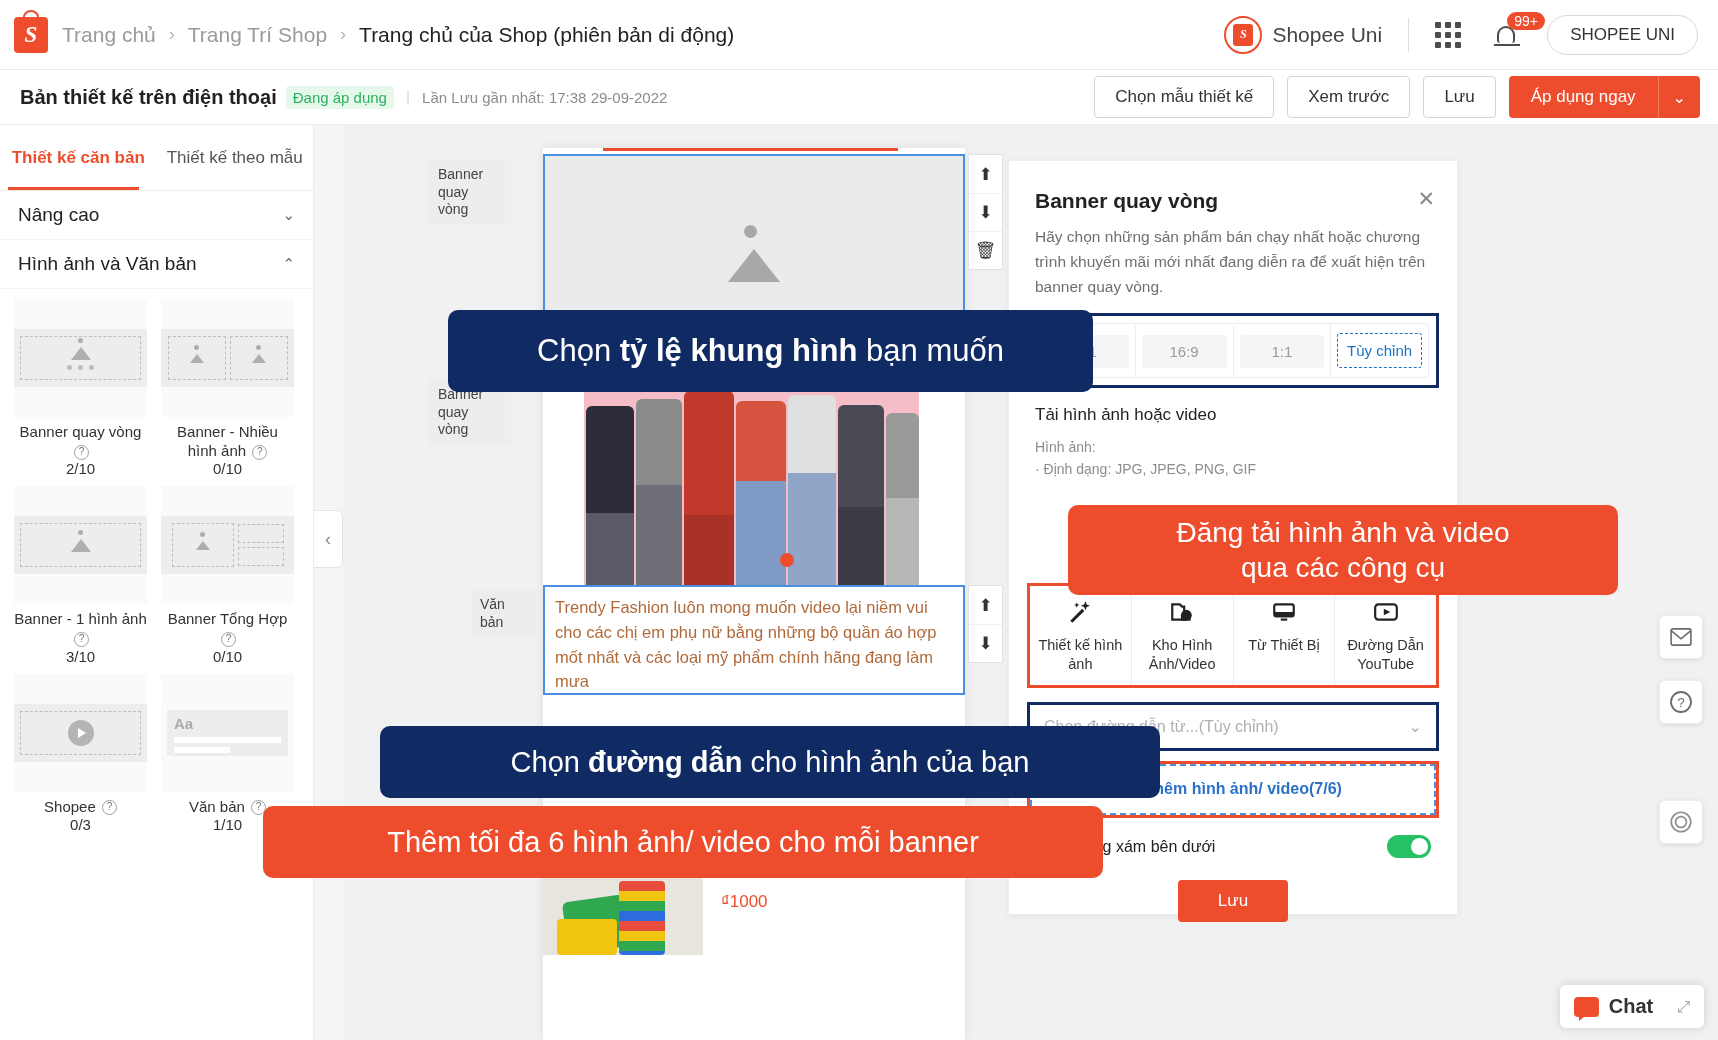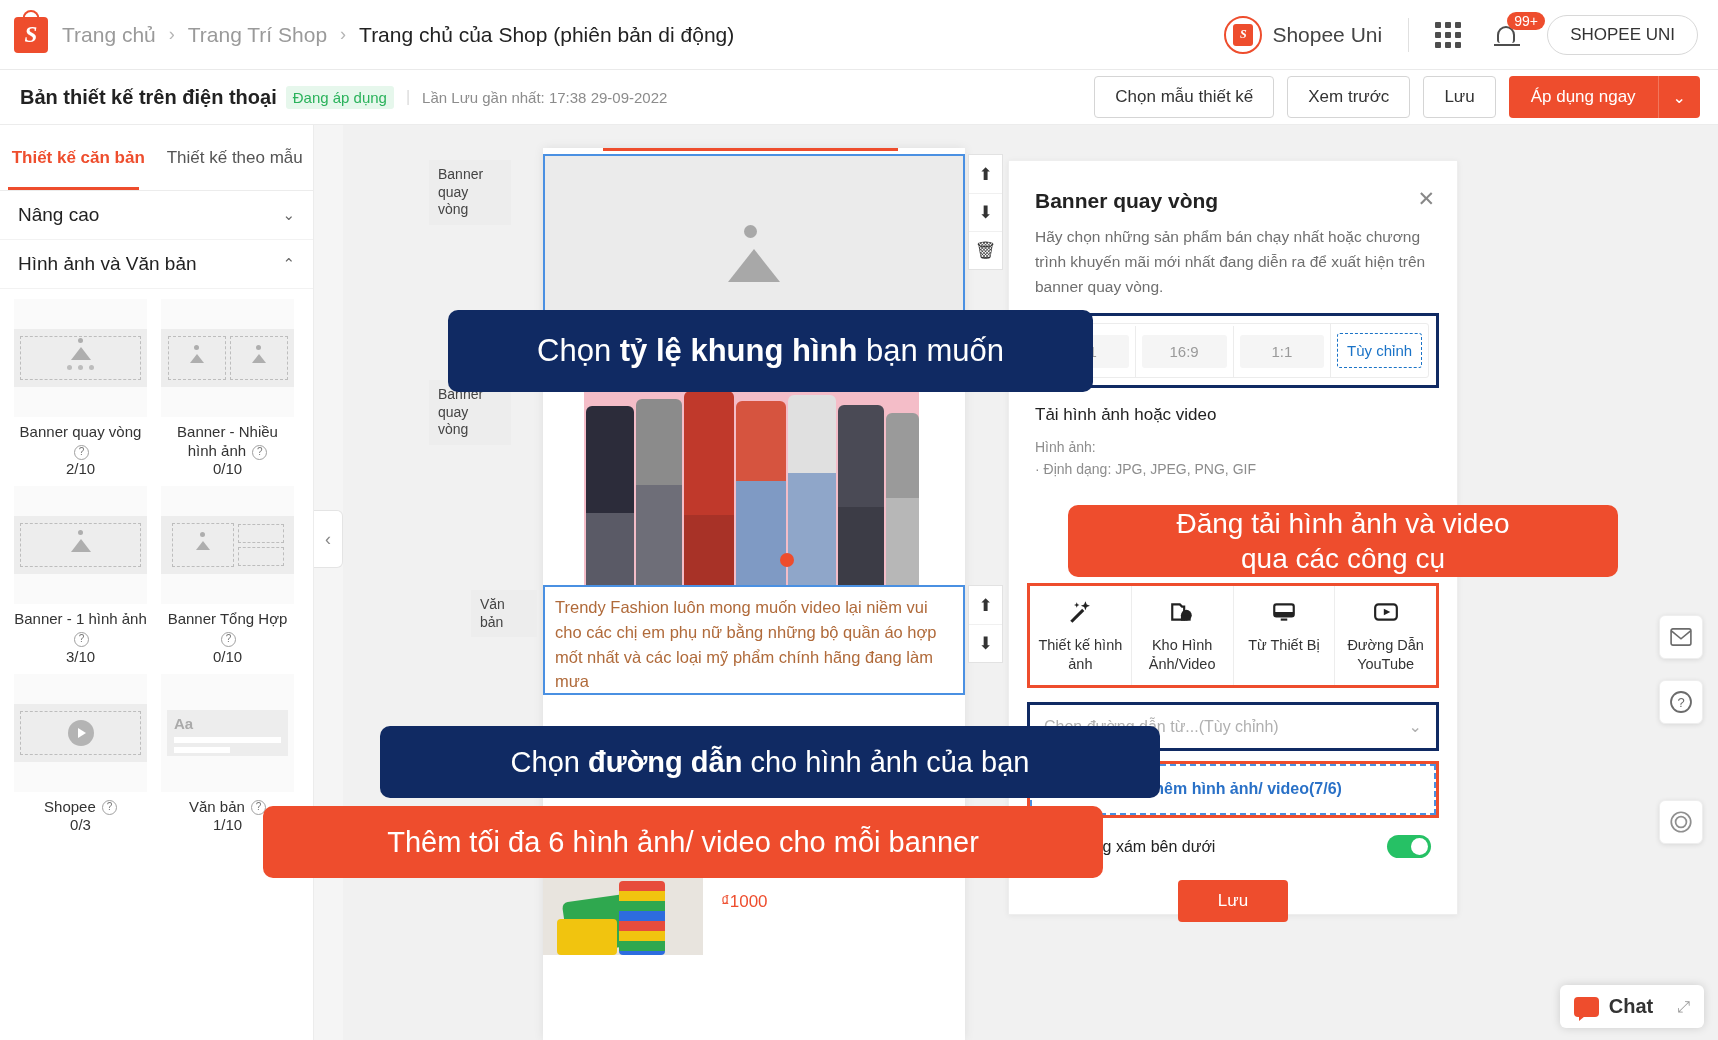--- a/index.html
+++ b/index.html
@@ -607,21 +607,21 @@
 
     <div class="save-row">
       <button class="save-btn">Lưu</button>
     </div>
   </div>
 
   <div class="callout navy" style="left:448px; top:310px; width:645px; height:82px; font-size:31px;">
     <span><span>Chọn </span><b>tỷ lệ khung hình</b><span> bạn muốn</span></span>
   </div>
 
-  <div class="callout orange" style="left:1068px; top:505px; width:550px; height:72px; font-size:28px; flex-direction:column;">
+  <div class="callout orange" style="left:1068px; top:505px; width:550px; height:90px; font-size:28px; flex-direction:column;">
     <div>Đăng tải hình ảnh và video</div>
     <div>qua các công cụ</div>
   </div>
 
   <div class="callout navy" style="left:380px; top:726px; width:780px; height:72px; font-size:29px;">
     <span><span>Chọn </span><b>đường dẫn</b><span> cho hình ảnh của bạn</span></span>
   </div>
 
   <div class="callout orange" style="left:263px; top:806px; width:840px; height:72px; font-size:29px;">Thêm tối đa 6 hình ảnh/ video cho mỗi banner</div>
 

